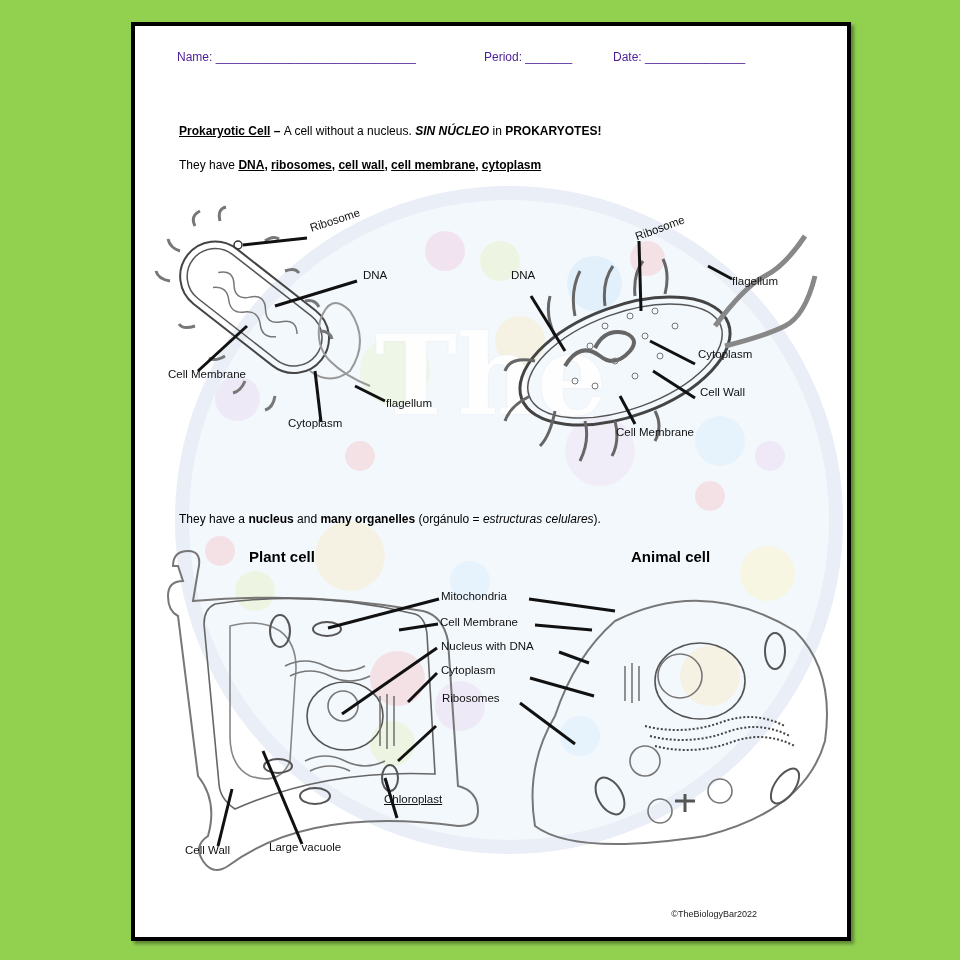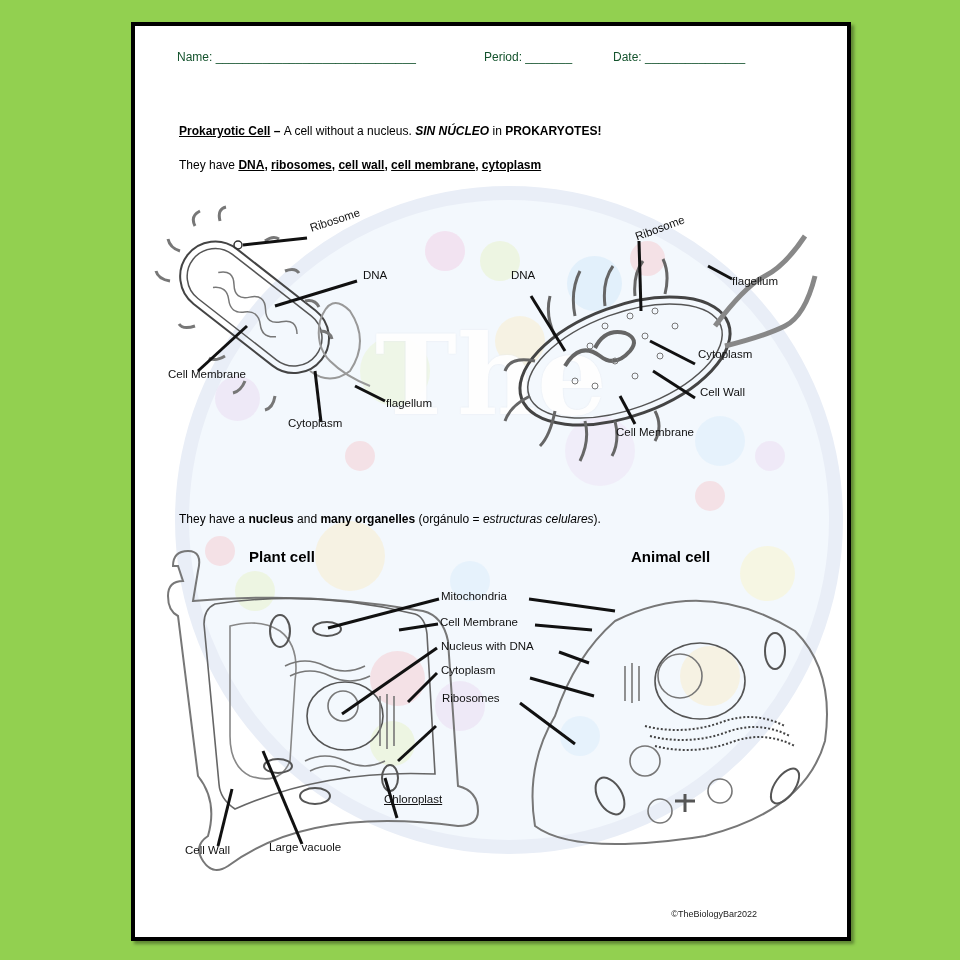--- a/index.html
+++ b/index.html
@@ -2,21 +2,21 @@
 <html><head>
 <meta charset="utf-8">
 <style>
   html, body { margin:0; padding:0; }
   body { width:960px; height:960px; background:#92D050; position:relative; overflow:hidden; font-family:"Liberation Sans", sans-serif; }
   .page { position:absolute; left:131px; top:22px; width:712px; height:911px; background:#fff; border:4px solid #000; box-shadow:3px 3px 3px rgba(0,0,0,0.35); overflow:hidden; }
   .wm { position:absolute; left:40px; top:160px; width:640px; height:640px; border-radius:50%; background:#f3f8fd; border:14px solid #e9eef7; }
   .dot { position:absolute; border-radius:50%; opacity:0.45; }
   .wm-text { position:absolute; left:0; width:100%; text-align:center; font-family:"DejaVu Serif", serif; font-weight:bold; color:#ffffff; text-shadow:0 0 2px #e0e5ec; opacity:0.95; }
   .abs { position:absolute; }
-  .hdr { font-size:12px; color:#14532d; }
+  .hdr { font-size:12px; color:#4c1d95; }
   .title { position:absolute; top:56px; left:0; width:100%; text-align:center; font-size:21px; font-weight:bold; color:#000; }
   .line { position:absolute; left:44px; font-size:12px; color:#000; white-space:nowrap; }
   .u { text-decoration:underline; }
   .b { font-weight:bold; }
   .i { font-style:italic; }
   .lbl { position:absolute; font-size:11.5px; color:#111; white-space:nowrap; }
   .sub { position:absolute; font-size:15px; font-weight:bold; color:#000; }
   svg.diag { position:absolute; left:0; top:0; }
   .copy { position:absolute; right:90px; bottom:18px; font-size:9px; color:#222; }
 </style>

